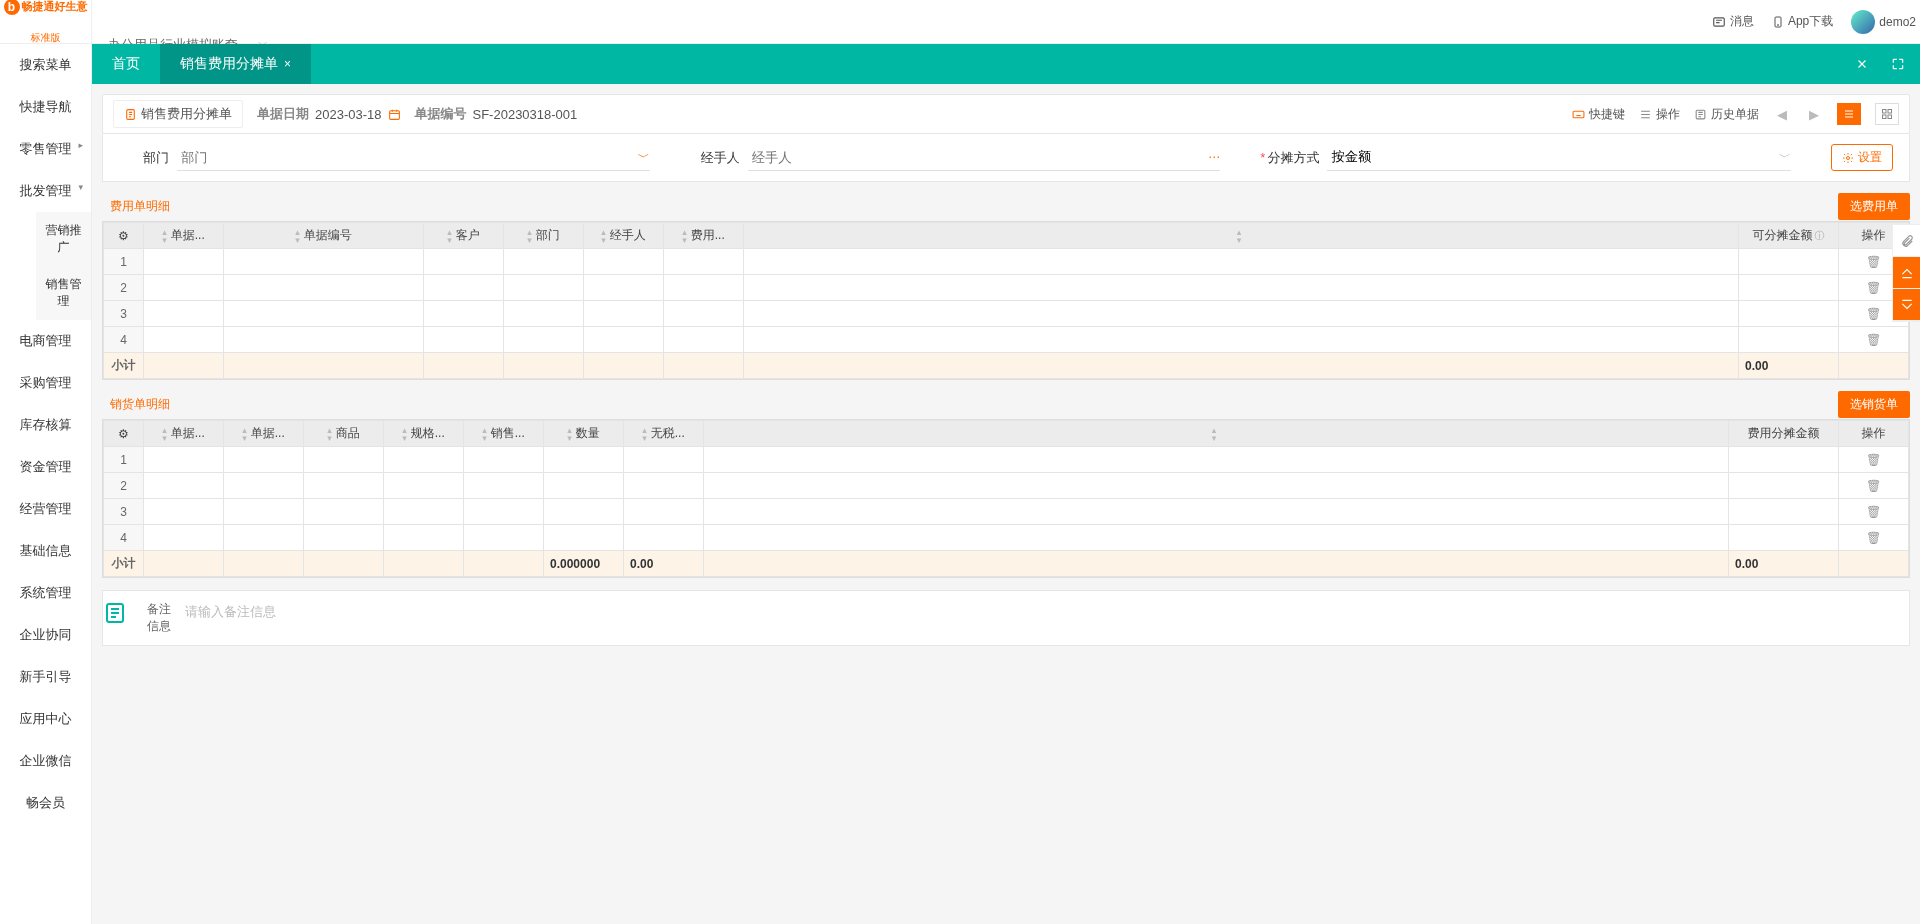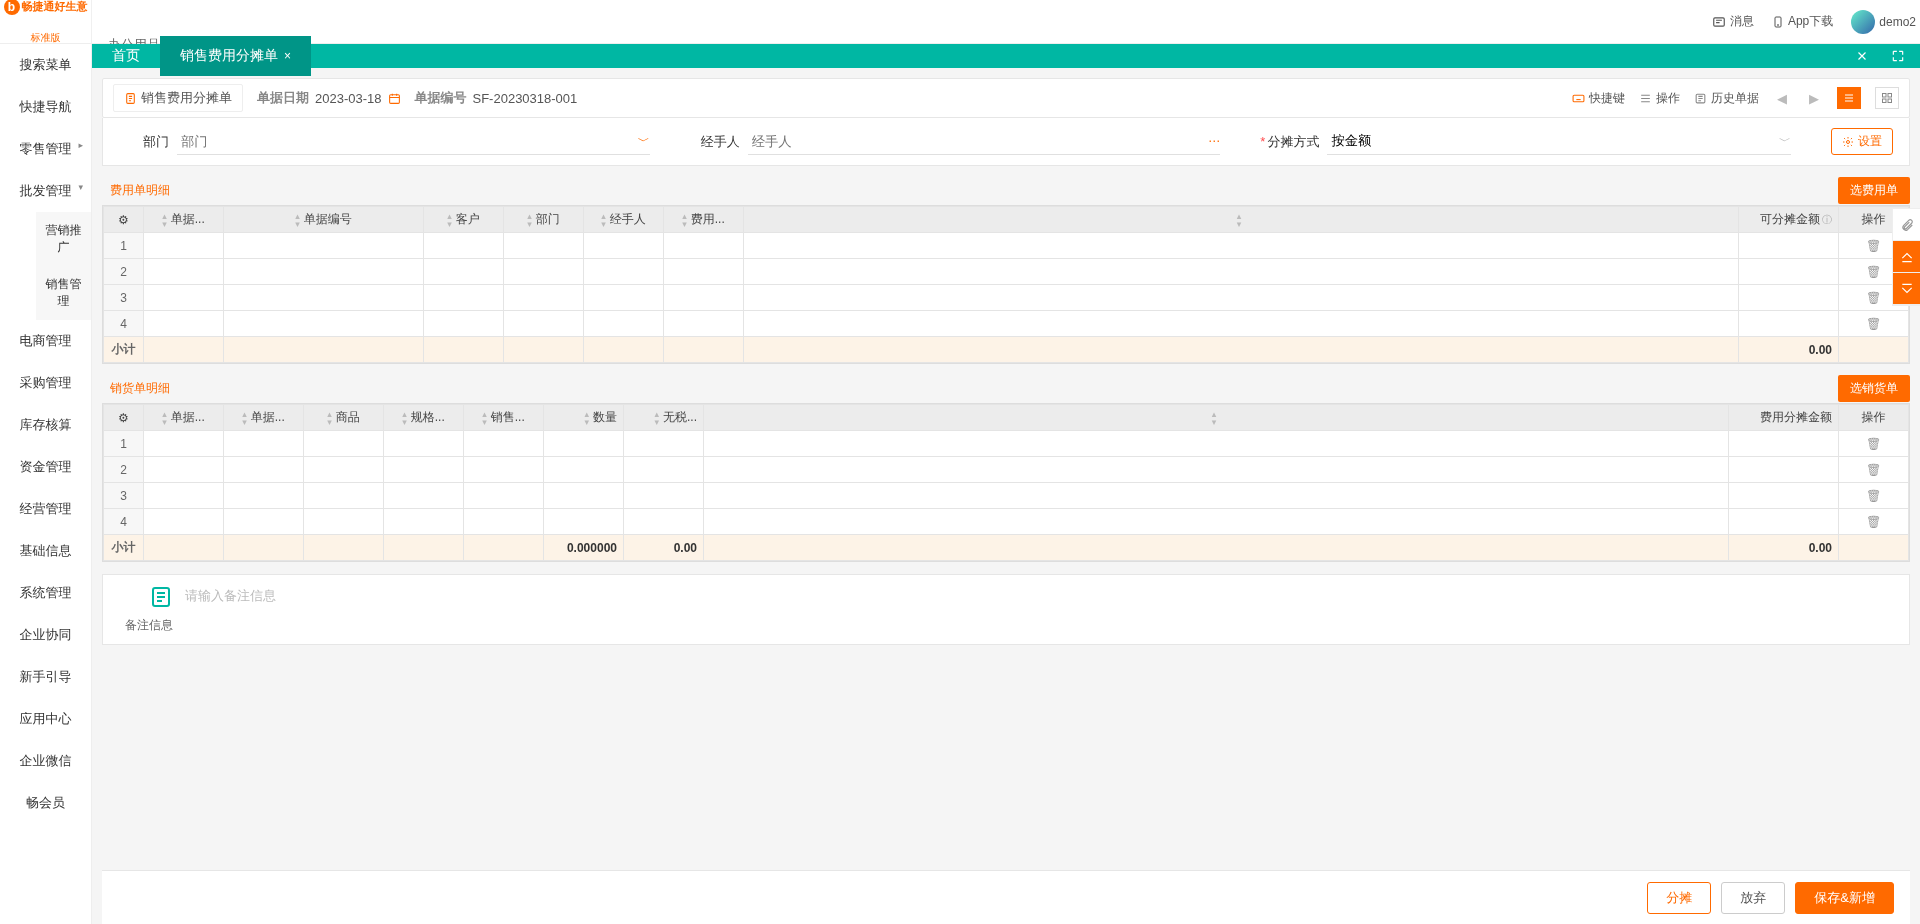--- a/index.html
+++ b/index.html
@@ -25,21 +25,21 @@
 .sidebar-item { padding: 12px 8px; text-align: center; color: #333; cursor: pointer; font-size: 13px; position: relative; }
 .sidebar-item.expandable::after { content: "▸"; position: absolute; right: 8px; font-size: 9px; color: #888; transform: rotate(0deg);}
 .sidebar-item.expanded::after { content: "▾"; position: absolute; right: 8px; font-size: 9px; color: #888;}
 .sidebar-sub { background: #f7f7f7; margin-left: 36px; }
 .sidebar-sub .sidebar-item { font-size: 12px; padding: 10px 8px; }
 
 
 .main { flex: 1; display: flex; flex-direction: column; min-width: 0; }
 
 
-.tabbar { height: 24px; background: #00b7a3; display: flex; align-items: center; position: relative; }
+.tabbar { height: 40px; background: #00b7a3; display: flex; align-items: center; position: relative; }
 .tab { height: 40px; padding: 0 20px; display: flex; align-items: center; color: #fff; cursor: pointer; font-size: 14px; }
 .tab.active { background: #009587; }
 .tab .close { margin-left: 6px; font-size: 12px; }
 .tabbar-right { margin-left: auto; display: flex; align-items: center; gap: 8px; padding-right: 8px; color: #fff; }
 .tabbar-btn { width: 28px; height: 28px; display: flex; align-items: center; justify-content: center; cursor: pointer; }
 
 
 .content { flex: 1; overflow-y: auto; padding: 10px 10px 0 10px; position: relative; }
 
 
@@ -72,28 +72,28 @@
 
 
 .tbl-wrap { background: #fff; border: 1px solid #ddd; }
 .tbl { width: 100%; border-collapse: collapse; table-layout: fixed; }
 .tbl th, .tbl td { border: 1px solid #e4e4e4; height: 26px; font-size: 12px; padding: 0 6px; white-space: nowrap; overflow: hidden; text-overflow: ellipsis; }
 .tbl th { background: #ececec; color: #444; font-weight: normal; position: relative; }
 .tbl .rownum { text-align: center; color: #666; background: #f7f7f7; }
 .tbl .op { text-align: center; }
 .tbl .op .del { color: #999; cursor: pointer; }
 .tbl .subtotal td { background: #fdf3e7; font-weight: bold; }
-.tbl .right { text-align: right; }
+.tbl .right { }
 .sort-ic { color: #bbb; font-size: 9px; margin-right: 4px; display: inline-block; line-height: 8px; vertical-align: middle; }
 .gear-th { text-align: center; color: #888; }
 .help-ic { font-size: 10px; color: #aaa; margin-left: 2px; }
 
 
 .remark-box { margin-top: 12px; background: #fff; border: 1px solid #e6e6e6; display: flex; }
-.remark-left { width: 70px; display: flex; flex-direction: column; align-items: flex-end; justify-content: center; gap: 8px; color: #666; font-size: 12px; padding: 10px 0; }
+.remark-left { width: 70px; display: flex; flex-direction: row; align-items: flex-start; justify-content: center; gap: 20px; color: #666; font-size: 12px; padding: 10px 0; }
 .remark-ic { color: #00b7a3; font-size: 22px; }
 .remark-input { flex: 1; border: none; padding: 12px; resize: none; font-size: 13px; color: #333; }
 .remark-input::placeholder { color: #bbb; }
 
 
 .float-rail { position: absolute; right: 0; top: 140px; width: 28px; background: #fff; border: 1px solid #eee; border-right: none; }
 .rail-btn { width: 28px; height: 32px; display: flex; align-items: center; justify-content: center; color: #999; cursor: pointer; border-bottom: 1px solid #eee; }
 .rail-btn.active { background: #ff6a00; color: #fff; }
 
 
@@ -527,19 +527,14 @@
             </svg>
         </div>
         <div class="rail-btn active">
           <svg width="14" height="14" viewBox="0 0 24 24" fill="none" stroke="#fff" stroke-width="2">
               <path d="M4 10l8 8 8-8M4 4h16"></path>
             </svg>
         </div>
       </div>
     </div>
 
-    <div class="footer">
-      <button class="btn btn-outline">分摊</button>
-      <button class="btn btn-default">放弃</button>
-      <button class="btn btn-primary">保存&amp;新增</button>
-    </div>
   </div>
 </div>
 
 </body></html>

